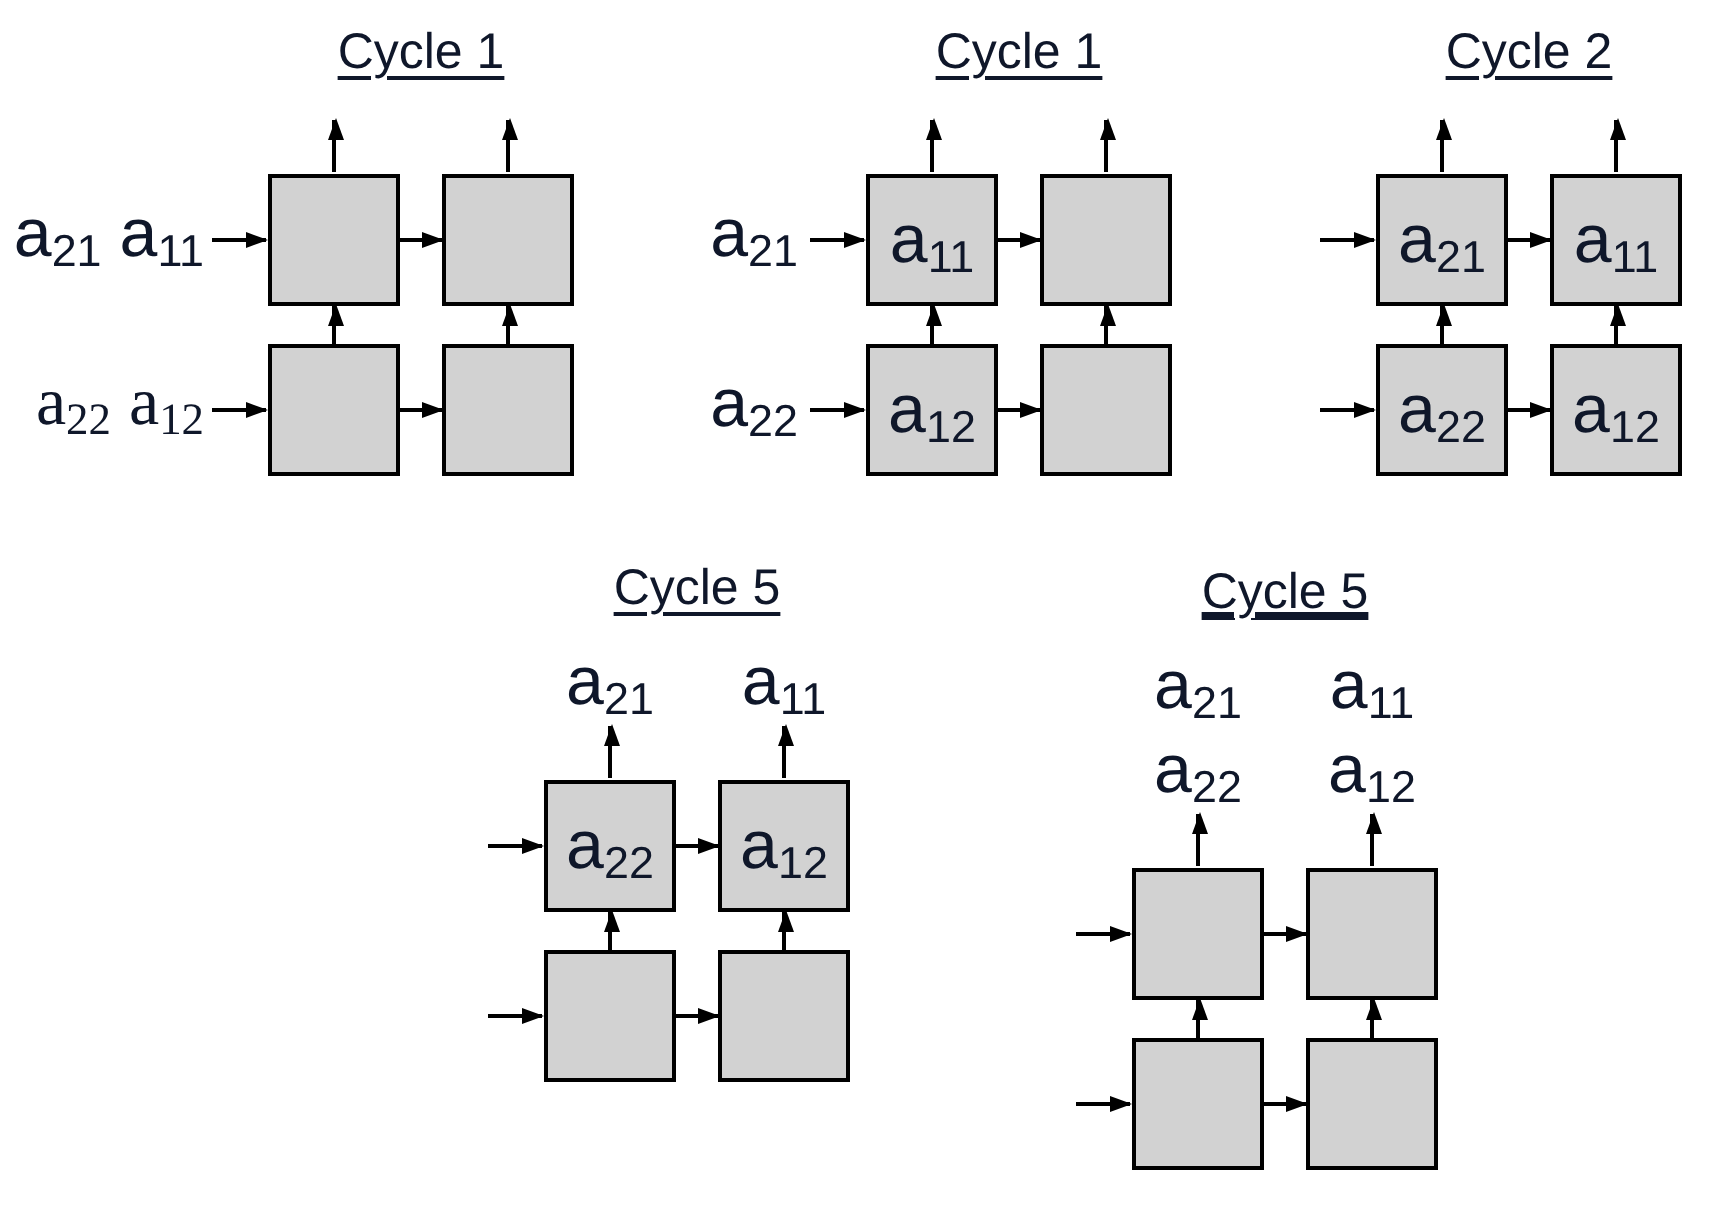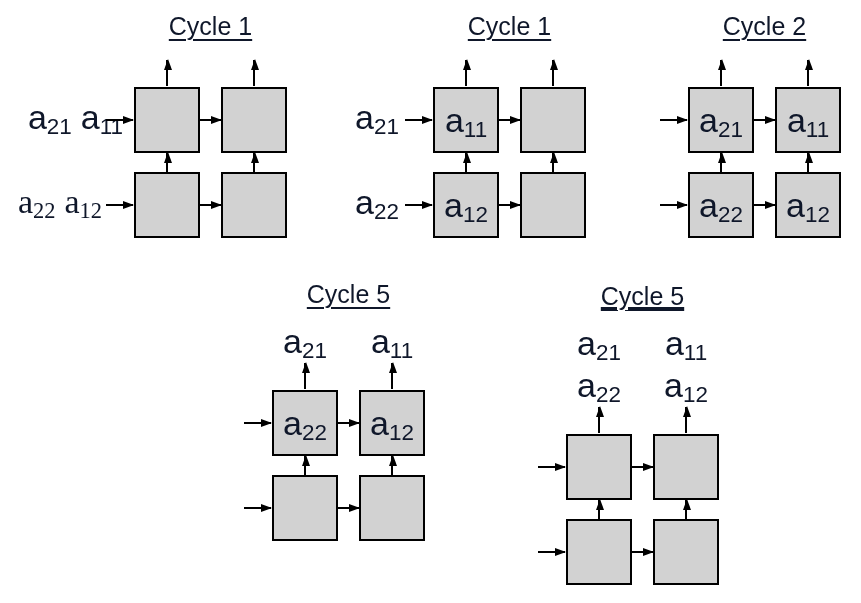--- a/index.html
+++ b/index.html
@@ -46,21 +46,21 @@
   .up-c1  { left:119px; top:66px;  height:19px; }
 </style>
 </head>
 <body>
 
 <div id="canvas">
 
   <div class="cycle" style="left:134px; top:87px;">
     <div class="title" style="top:-75px;"><span class="u">Cycle 1</span></div>
 
-    <div class="rlabel" style="left:-128px; top:13px; width:96px;margin-left:21px;">
+    <div class="rlabel" style="left:-128px; top:13px; width:96px;">
       <span class="tok"><span>a</span><span class="sub">21</span></span><span class="tok"><span>a</span><span class="sub">11</span></span>
     </div>
     <div class="rlabel" style="left:-128px; top:98px; width:96px;font-family:Liberation Serif, serif;">
       <span class="tok"><span>a</span><span class="sub">22</span></span><span class="tok"><span>a</span><span class="sub">12</span></span>
     </div>
 
     <div class="harrow in-r0"></div>
     <div class="harrow in-r1"></div>
     <div class="harrow mid-r0"></div>
     <div class="harrow mid-r1"></div>

